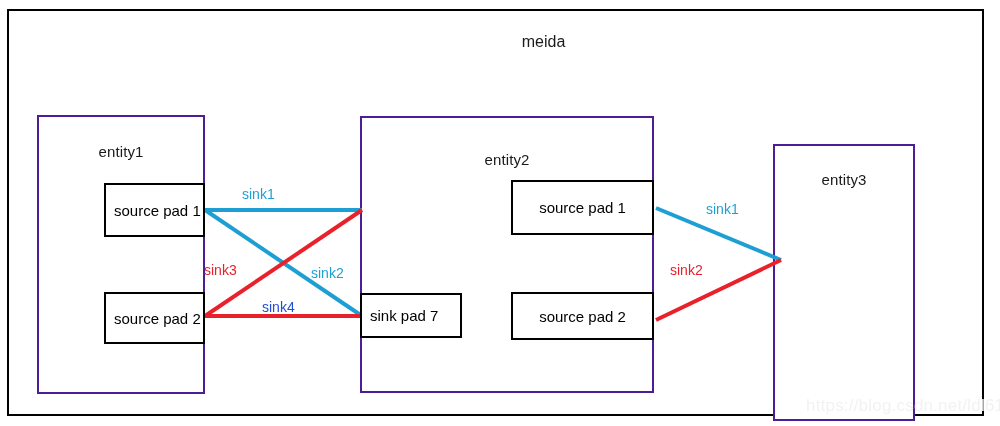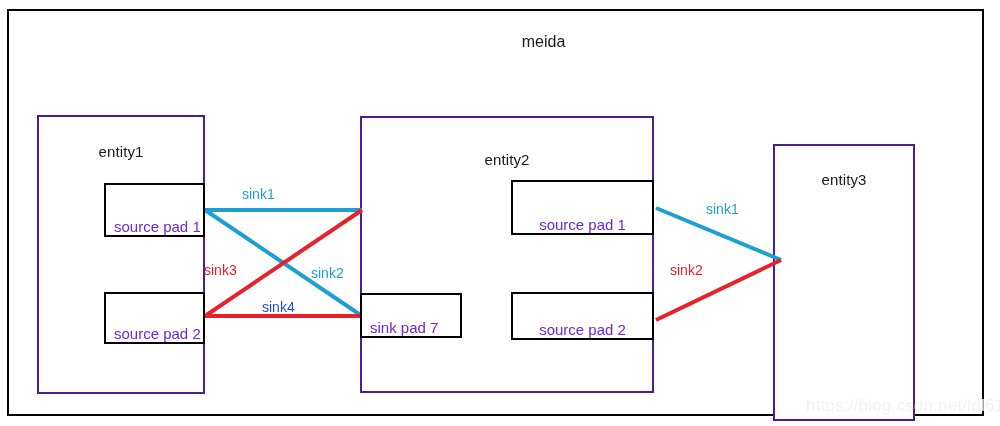--- a/index.html
+++ b/index.html
@@ -41,23 +41,23 @@
     color: #1a1a1a;
     letter-spacing: .1px;
     white-space: nowrap;
   }
   .pad {
     position: absolute;
     border: 2px solid #000000;
     box-sizing: border-box;
     background: #ffffff;
     display: flex;
-    align-items: flex-end;
+    align-items: center;
     font-size: 15px;
-    color: #6d28d9;
+    color: #000000;
     white-space: nowrap;
     z-index: 4;
   }
   .pad.center { justify-content: center; }
   .pad.padleft { padding-left: 8px; }
 
   .diagram-title {
     position: absolute;
     text-align: center;
     font-size: 16px;

